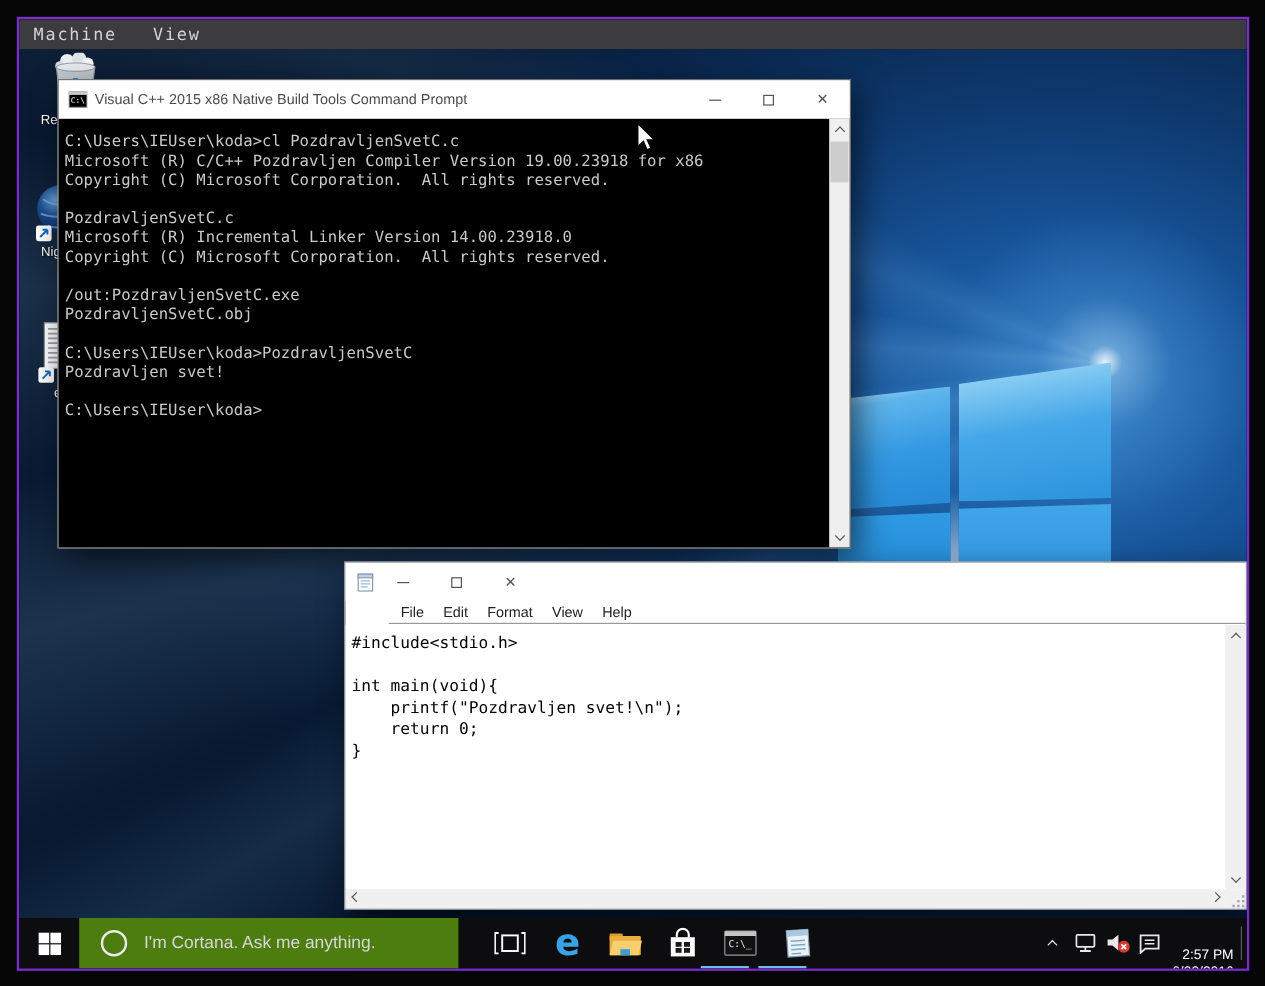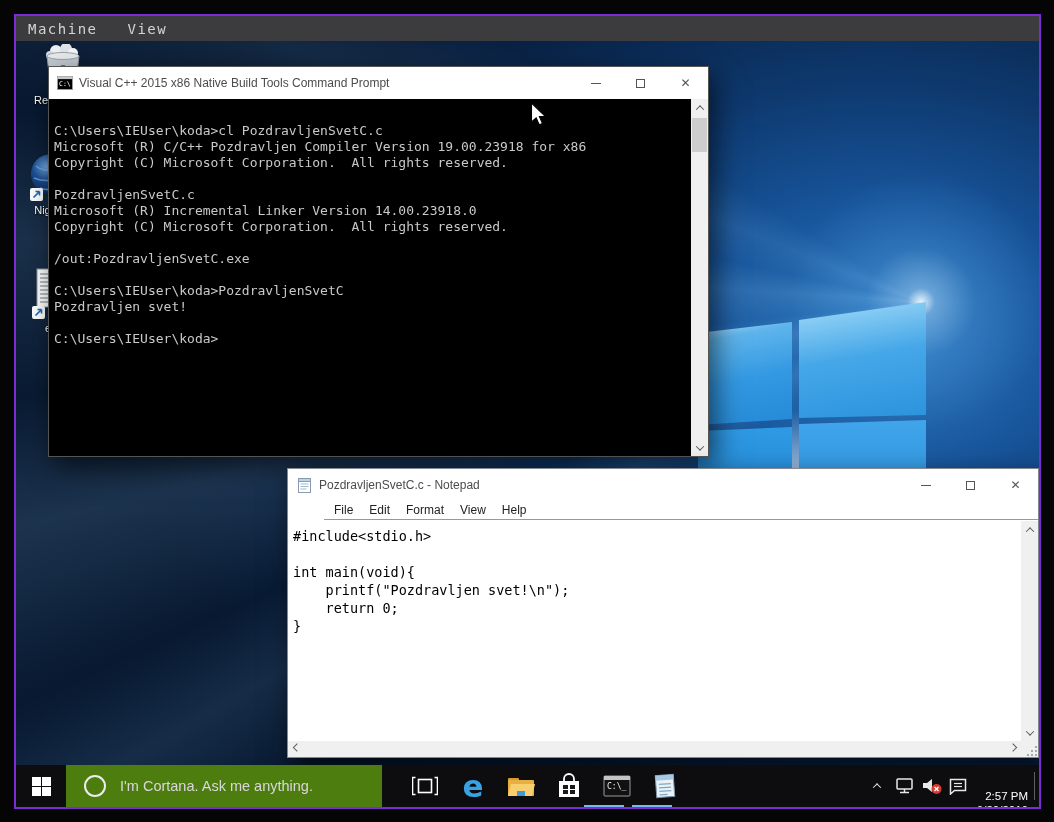--- a/index.html
+++ b/index.html
@@ -56,21 +56,21 @@
   .caption-btns { display:flex; height:32px; }
   .cap-btn { width:45px; height:32px; display:flex; align-items:center; justify-content:center; }
   .glyph-min { width:10px; height:1px; background:#555; display:block; }
   .glyph-max { width:9px; height:9px; border:1px solid #555; display:block; }
   .glyph-close { font-size:12px; color:#555; line-height:1; }
 
   
   #cmd-win { left:32px; top:50px; width:661px; height:391px; z-index:5; border-color:#555; }
   .cmd-body { position:absolute; left:0; top:32px; right:0; bottom:0; background:#000; display:flex; }
   .term { flex:1; padding:12px 0 0 5px; font-family:"DejaVu Sans Mono", monospace;
-          font-size:13px; color:#c9c9c9;margin-top:12px; }
+          font-size:13px; color:#c9c9c9; }
   .tline { height:16px; line-height:16px; white-space:pre; }
 
   
   .vscroll { width:17px; background:#f0f0f0; position:relative; }
   .sb-btn { position:absolute; left:0; width:17px; height:17px; display:flex; align-items:center; justify-content:center; }
   .sb-up { top:0; } .sb-down { bottom:0; }
   .chev { width:6px; height:6px; border-left:1.5px solid #5a5a5a; border-top:1.5px solid #5a5a5a; display:block; }
   .chev.up { transform:rotate(45deg) translate(1px,1px); }
   .chev.down { transform:rotate(225deg) translate(1px,1px); }
   .chev.left { transform:rotate(-45deg) translate(1px,-1px); }
@@ -202,20 +202,21 @@
       <div class="term">
         <div class="tline">C:\Users\IEUser\koda&gt;cl PozdravljenSvetC.c</div>
         <div class="tline">Microsoft (R) C/C++ Pozdravljen Compiler Version 19.00.23918 for x86</div>
         <div class="tline">Copyright (C) Microsoft Corporation.  All rights reserved.</div>
         <div class="tline"></div>
         <div class="tline">PozdravljenSvetC.c</div>
         <div class="tline">Microsoft (R) Incremental Linker Version 14.00.23918.0</div>
         <div class="tline">Copyright (C) Microsoft Corporation.  All rights reserved.</div>
         <div class="tline"></div>
         <div class="tline">/out:PozdravljenSvetC.exe</div>
+        <div class="tline">PozdravljenSvetC.obj</div>
         <div class="tline"></div>
         <div class="tline">C:\Users\IEUser\koda&gt;PozdravljenSvetC</div>
         <div class="tline">Pozdravljen svet!</div>
         <div class="tline"></div>
         <div class="tline">C:\Users\IEUser\koda&gt;</div>
       </div>
       <div class="vscroll">
         <div class="sb-btn sb-up">
               <span class="chev up"></span>
             </div>
@@ -231,21 +232,20 @@
     <div class="titlebar">
       <svg width="17" height="18" viewBox="0 0 17 18" style="margin-left:8px;">
         <rect x="2.5" y="2.5" width="12" height="14" fill="#fff" stroke="#8a9bb0"></rect>
         <rect x="2.5" y="2.5" width="12" height="3" fill="#bcd4e8" stroke="#8a9bb0"></rect>
         <g stroke="#9fb8cc" stroke-width="1">
               <line x1="4.5" y1="8" x2="12.5" y2="8"></line>
               <line x1="4.5" y1="10.5" x2="12.5" y2="10.5"></line>
               <line x1="4.5" y1="13" x2="10.5" y2="13"></line>
             </g>
       </svg>
-      <span class="title-text">PozdravljenSvetC.c - Notepad</span>
       <div class="caption-btns">
         <div class="cap-btn">
               <span class="glyph-min"></span>
             </div>
         <div class="cap-btn">
               <span class="glyph-max"></span>
             </div>
         <div class="cap-btn">
               <span class="glyph-close">✕</span>
             </div>

